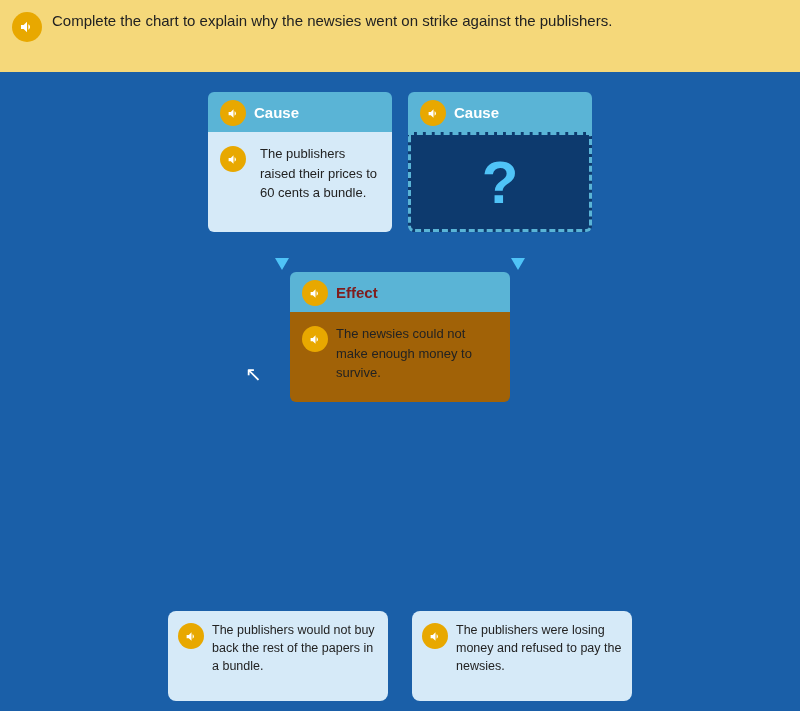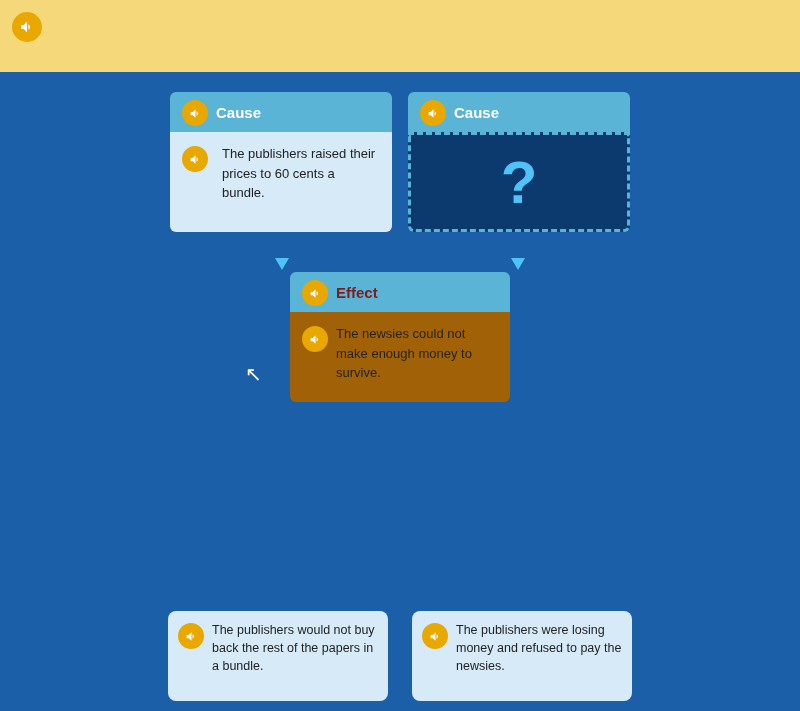--- a/index.html
+++ b/index.html
@@ -57,21 +57,21 @@
 
     
     .causes-row {
       display: flex;
       gap: 16px;
       justify-content: center;
     }
 
     
     .cause-box {
-      width: 222px;
+      width: 184px;
     }
     .cause-header {
       background: #5ab4d6;
       border-radius: 6px 6px 0 0;
       padding: 6px 12px;
       display: flex;
       align-items: center;
       gap: 8px;
     }
     .cause-header span {
@@ -215,20 +215,21 @@
   </style>
 </head>
 <body>
 
 <div class="top-bar">
   <div class="speaker-btn">
     <svg viewBox="0 0 24 24">
         <path d="M3 9v6h4l5 5V4L7 9H3zm13.5 3c0-1.77-1.02-3.29-2.5-4.03v8.05c1.48-.73 2.5-2.25 2.5-4.02z"></path>
       </svg>
   </div>
+  <p class="instruction-text">Complete the chart to explain why the newsies went on strike against the publishers.</p>
 </div>
 
 <div class="main-area">
 
   <div class="chart-container">
 
     <div class="causes-row">
 
       <div class="cause-box">
         <div class="cause-header">

